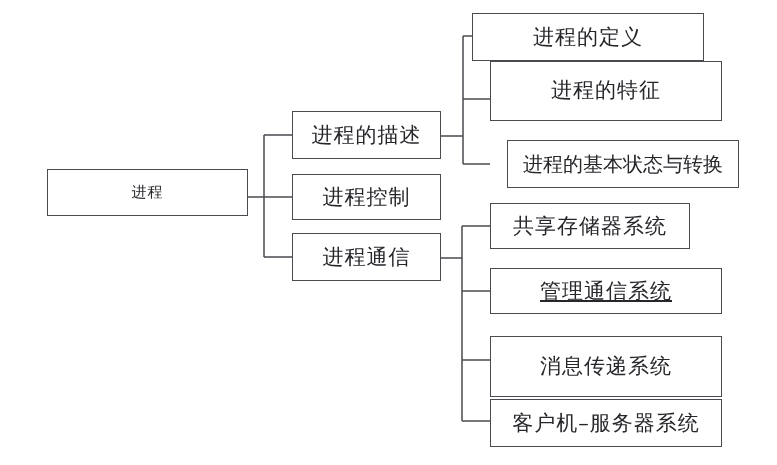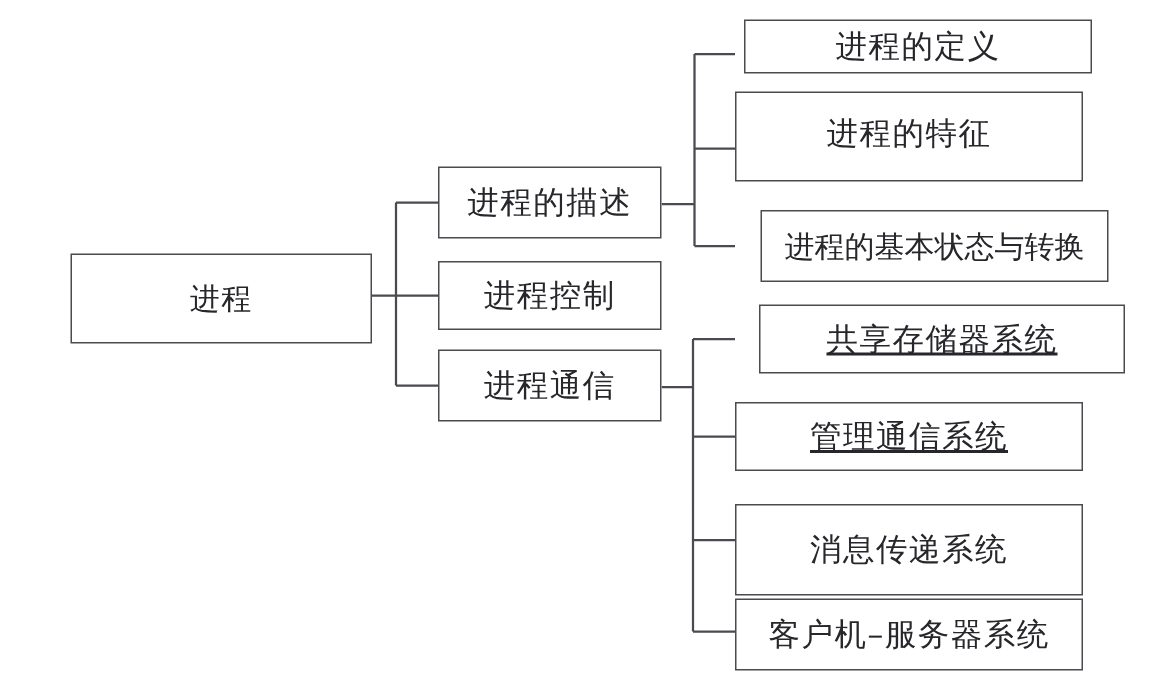--- a/index.html
+++ b/index.html
@@ -38,28 +38,28 @@
 
   <svg class="wires" width="777" height="465" viewBox="0 0 777 465" aria-hidden="true">
 
     <path class="ln" d="M248 197 H264 M264 135 V257 M264 135 H292 M264 197 H292 M264 257 H292"></path>
 
     <path class="ln" d="M441 136 H463 M463 36 V164 M463 36 H490 M463 99 H490 M463 164 H490"></path>
 
     <path class="ln" d="M441 258 H462 M462 226 V421 M462 226 H490 M462 291 H490 M462 360 H490 M462 421 H490"></path>
   </svg>
 
-  <div class="node" style="left:47px;top:169px;width:201px;height:60px;font-size:20px;">进程</div>
+  <div class="node" style="left:47px;top:169px;width:201px;height:47px;font-size:15px;">进程</div>
 
   <div class="node" style="left:292px;top:111px;width:149px;height:48px;">进程的描述</div>
   <div class="node" style="left:292px;top:174px;width:149px;height:46px;">进程控制</div>
   <div class="node" style="left:292px;top:233px;width:149px;height:48px;">进程通信</div>
 
-  <div class="node" style="left:496px;top:13px;width:232px;height:36px;">进程的定义</div>
+  <div class="node" style="left:472px;top:13px;width:232px;height:48px;">进程的定义</div>
   <div class="node" style="left:490px;top:61px;width:232px;height:60px;font-family:Liberation Mono, monospace;">进程的特征</div>
   <div class="node small" style="left:490px;top:140px;width:232px;height:48px;">进程的基本状态与转换</div>
 
-  <div class="node" style="left:506px;top:203px;width:244px;height:46px;text-decoration:underline;">共享存储器系统</div>
+  <div class="node" style="left:490px;top:203px;width:200px;height:46px;">共享存储器系统</div>
   <div class="node" style="left:490px;top:268px;width:232px;height:46px;text-decoration:underline;">管理通信系统</div>
   <div class="node" style="left:490px;top:336px;width:232px;height:61px;">消息传递系统</div>
   <div class="node" style="left:490px;top:399px;width:232px;height:48px;">客户机–服务器系统</div>
 
 </div>
 
 </body></html>

